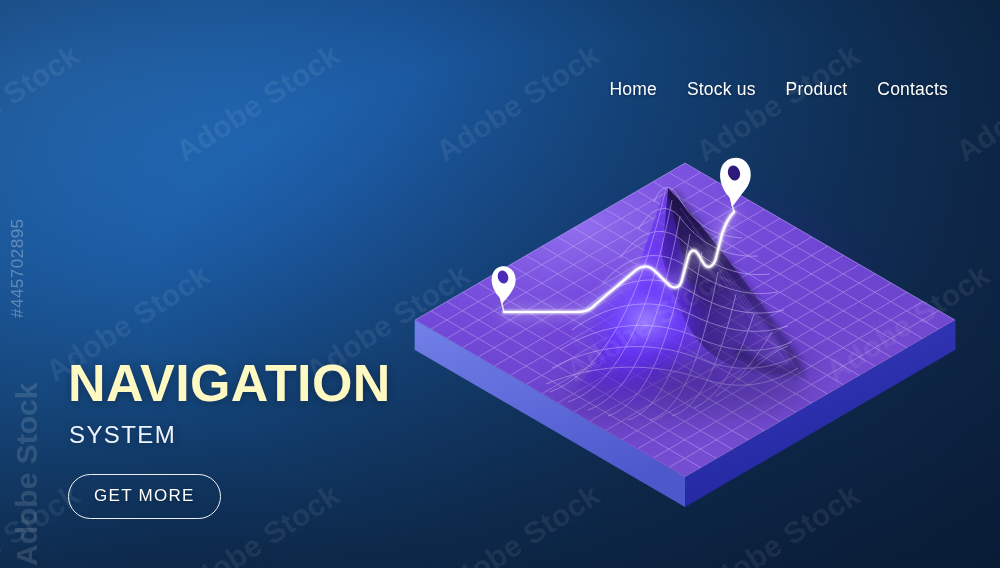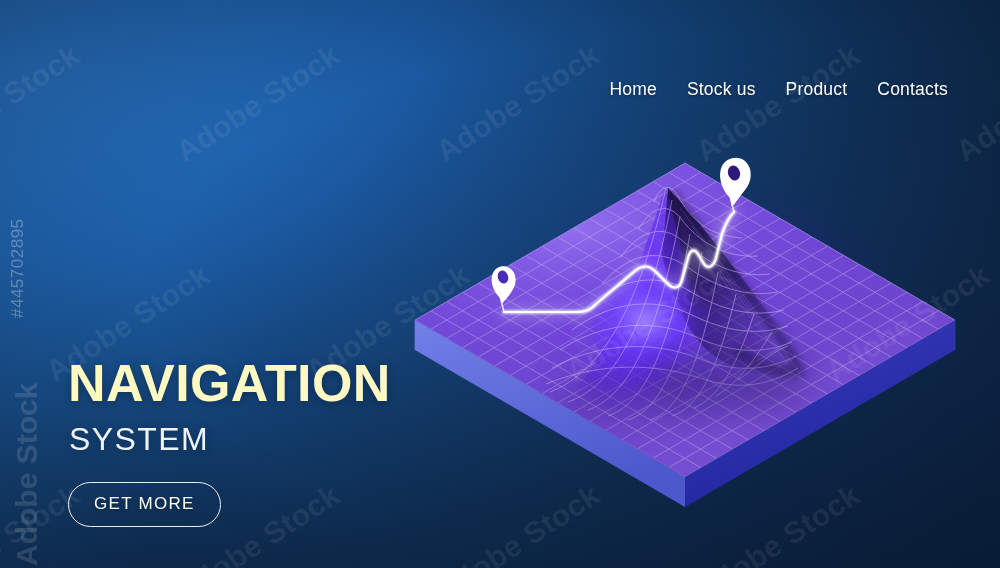--- a/index.html
+++ b/index.html
@@ -66,21 +66,21 @@
   
   .hero{position:absolute;left:68px;top:356px;}
   .hero h1{
     margin:0;
     font-size:52px;font-weight:700;letter-spacing:.4px;
     color:#fef9c3;line-height:1.04;
     text-shadow:0 2px 10px rgba(0,0,0,.30);
   }
   .hero h2{
     margin:13px 0 0 1px;
-    font-size:32px;font-weight:300;letter-spacing:1.4px;
+    font-size:24px;font-weight:300;letter-spacing:1.4px;
     color:#eef4fb;line-height:1;
     text-shadow:0 2px 8px rgba(0,0,0,.25);
   }
   .cta{
     display:inline-block;margin-top:27px;
     padding:11px 25px 12px;
     border:1.6px solid rgba(255,255,255,.92);
     border-radius:40px;
     color:#ffffff;font-size:17px;letter-spacing:1.3px;
     background:transparent;cursor:pointer;

